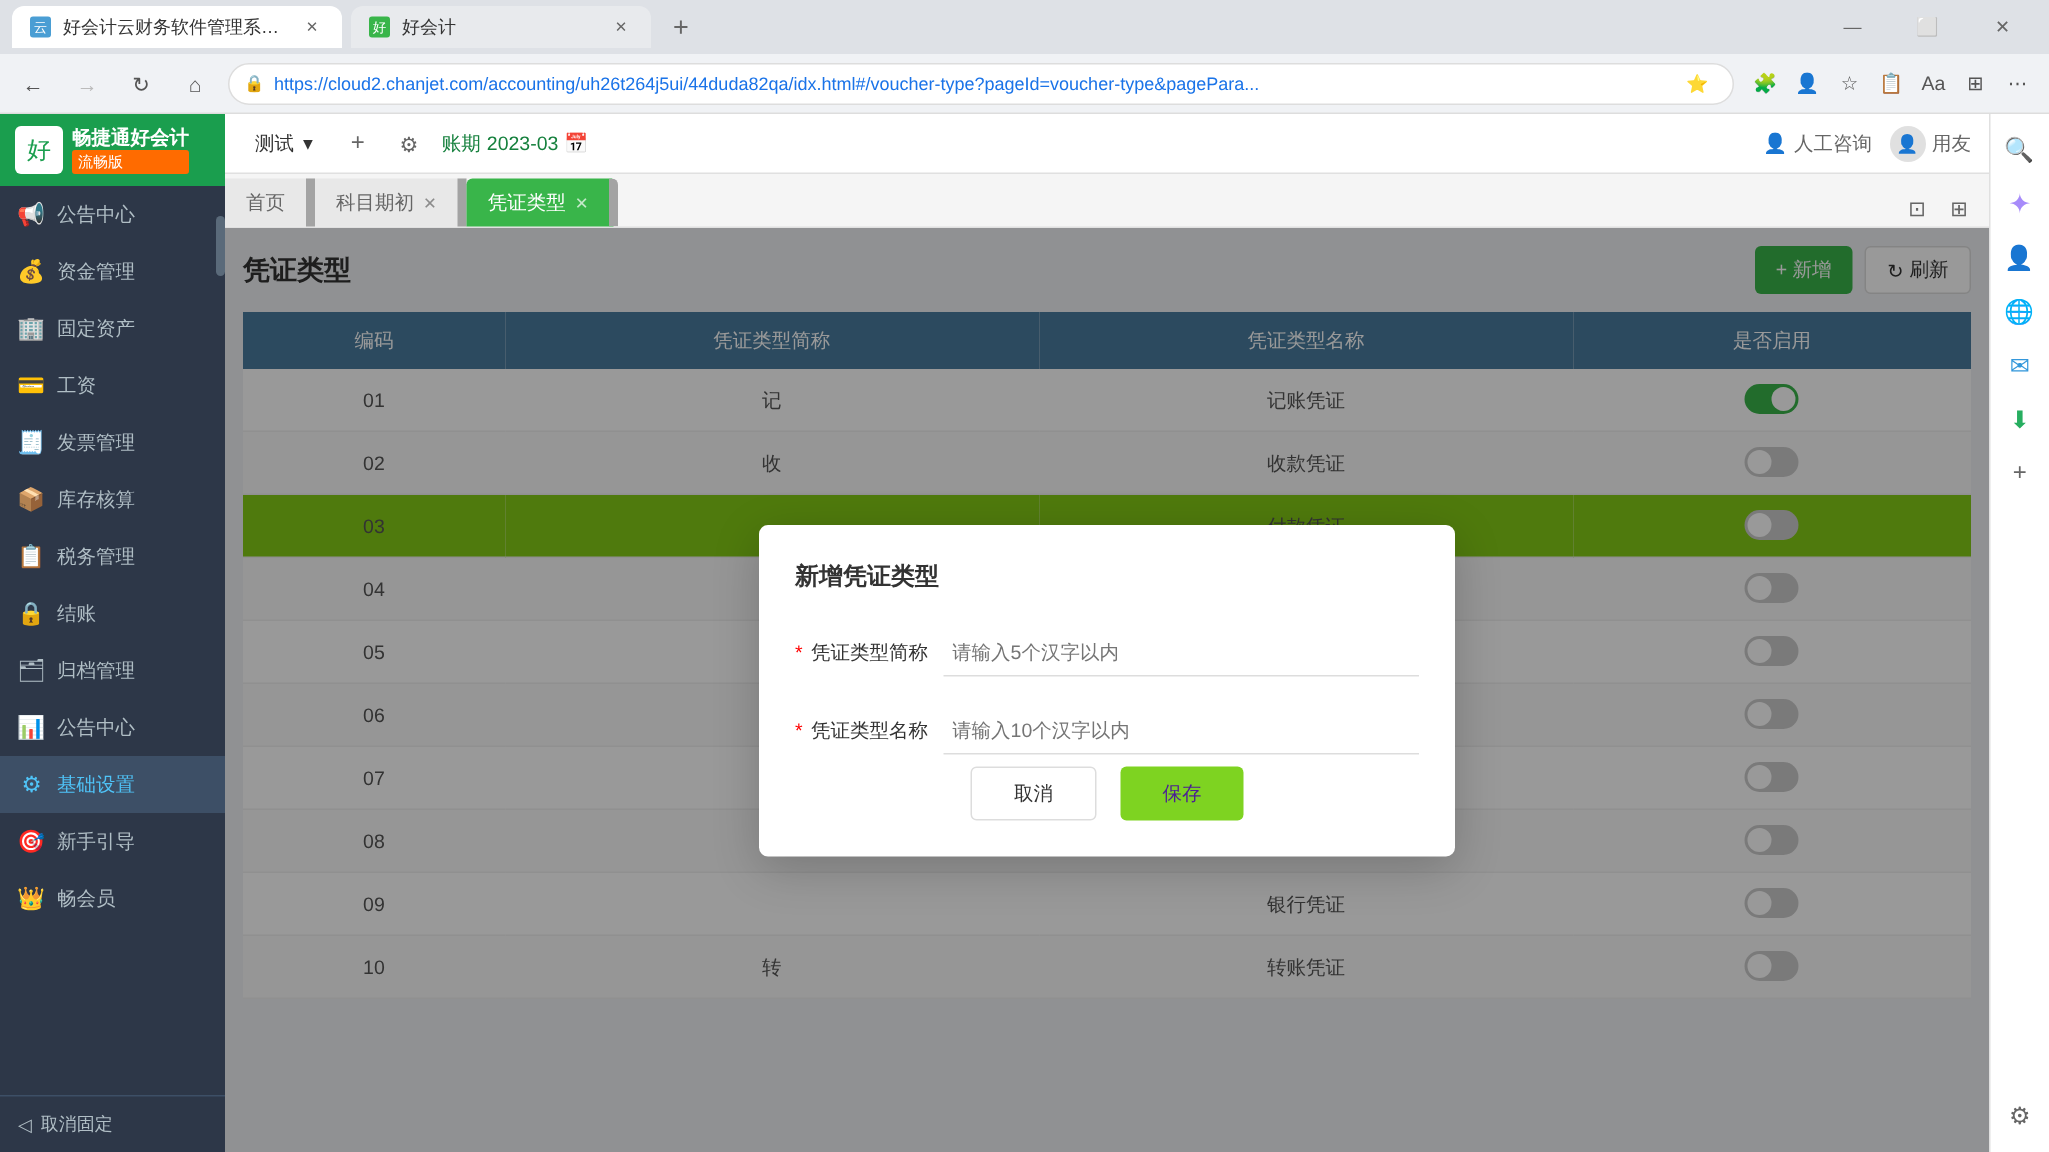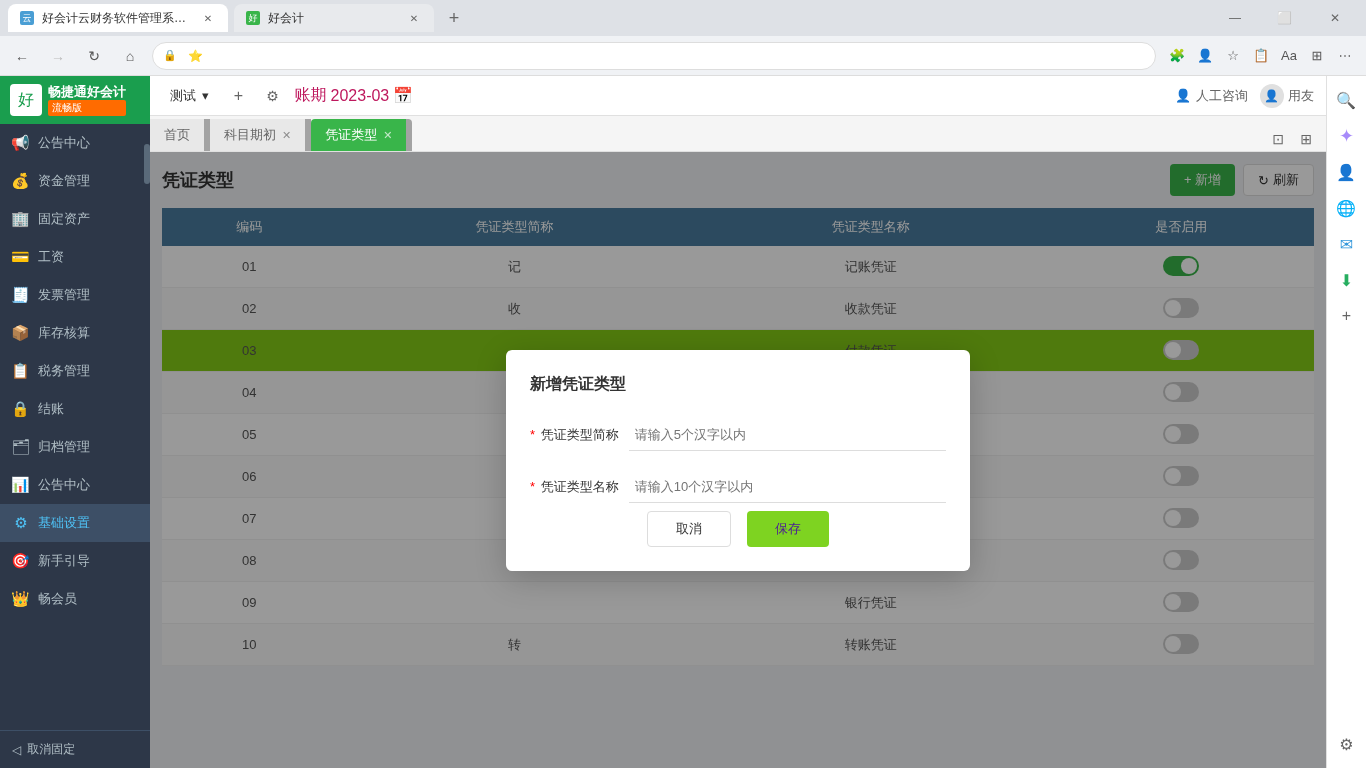--- a/index.html
+++ b/index.html
@@ -39,21 +39,21 @@
     .sidebar-item { display: flex; align-items: center; gap: 8px; padding: 10px 12px; cursor: pointer; color: #b0bec5; font-size: 13px; }
     .sidebar-item.active { color: #4fc3f7; }
     .sidebar-item-icon { width: 18px; height: 18px; display: flex; align-items: center; justify-content: center; font-size: 15px; flex-shrink: 0; }
     .sidebar-cancel { display: flex; align-items: center; gap: 6px; padding: 10px 12px; cursor: pointer; color: #b0bec5; font-size: 12px; border-top: 1px solid #3d4f66; }
 
     
     .topbar { background: #fff; height: 40px; display: flex; align-items: center; padding: 0 12px; gap: 10px; border-bottom: 1px solid #e0e0e0; }
     .company-selector { display: flex; align-items: center; gap: 6px; color: #333; font-size: 13px; cursor: pointer; padding: 4px 8px; border-radius: 4px; }
     .add-btn { width: 24px; height: 24px; border-radius: 50%; display: flex; align-items: center; justify-content: center; color: #666; cursor: pointer; font-size: 16px; }
     .settings-btn { width: 24px; height: 24px; display: flex; align-items: center; justify-content: center; color: #666; cursor: pointer; font-size: 14px; }
-    .period-info { display: flex; align-items: center; gap: 4px; color: #be185d; font-size: 16px; }
+    .period-info { display: flex; align-items: center; gap: 4px; color: #15803d; font-size: 13px; }
     .topbar-right { margin-left: auto; display: flex; align-items: center; gap: 12px; }
     .consult-btn { display: flex; align-items: center; gap: 4px; color: #666; font-size: 13px; cursor: pointer; }
     .user-btn { display: flex; align-items: center; gap: 4px; color: #666; font-size: 13px; cursor: pointer; }
     .user-avatar { width: 24px; height: 24px; border-radius: 50%; background: #e0e0e0; display: flex; align-items: center; justify-content: center; font-size: 12px; }
 
     
     .tab-bar { background: #f5f5f5; height: 36px; display: flex; align-items: flex-end; padding: 0 0 0 0; border-bottom: 1px solid #e0e0e0; position: relative; }
     .page-tab { height: 32px; display: flex; align-items: center; padding: 0 14px; font-size: 13px; cursor: pointer; color: #666; border-right: 6px solid #a3a3a3; gap: 6px; background: #e8e8e8; }
     .page-tab.active { background: #39b54a; color: #fff; border-radius: 4px 4px 0 0; }
     .page-tab .tab-x { font-size: 11px; cursor: pointer; opacity: 0.7; }
@@ -125,20 +125,21 @@
   </div>
 </div>
 
 <div class="browser-addressbar">
   <div class="nav-btn">←</div>
   <div class="nav-btn" style="color:#bbb;">→</div>
   <div class="nav-btn">↻</div>
   <div class="nav-btn">⌂</div>
   <div class="address-bar">
     <span class="address-lock">🔒</span>
+    <span class="address-text">https://cloud2.chanjet.com/accounting/uh26t264j5ui/44duda82qa/idx.html#/voucher-type?pageId=voucher-type&amp;pagePara...</span>
     <div class="address-actions">
       <div class="addr-icon" style="color:red; font-size:12px;">⭐</div>
     </div>
   </div>
   <div class="browser-tools">
     <div class="addr-icon">🧩</div>
     <div class="addr-icon">👤</div>
     <div class="addr-icon">☆</div>
     <div class="addr-icon">📋</div>
     <div class="addr-icon">Aa</div>

